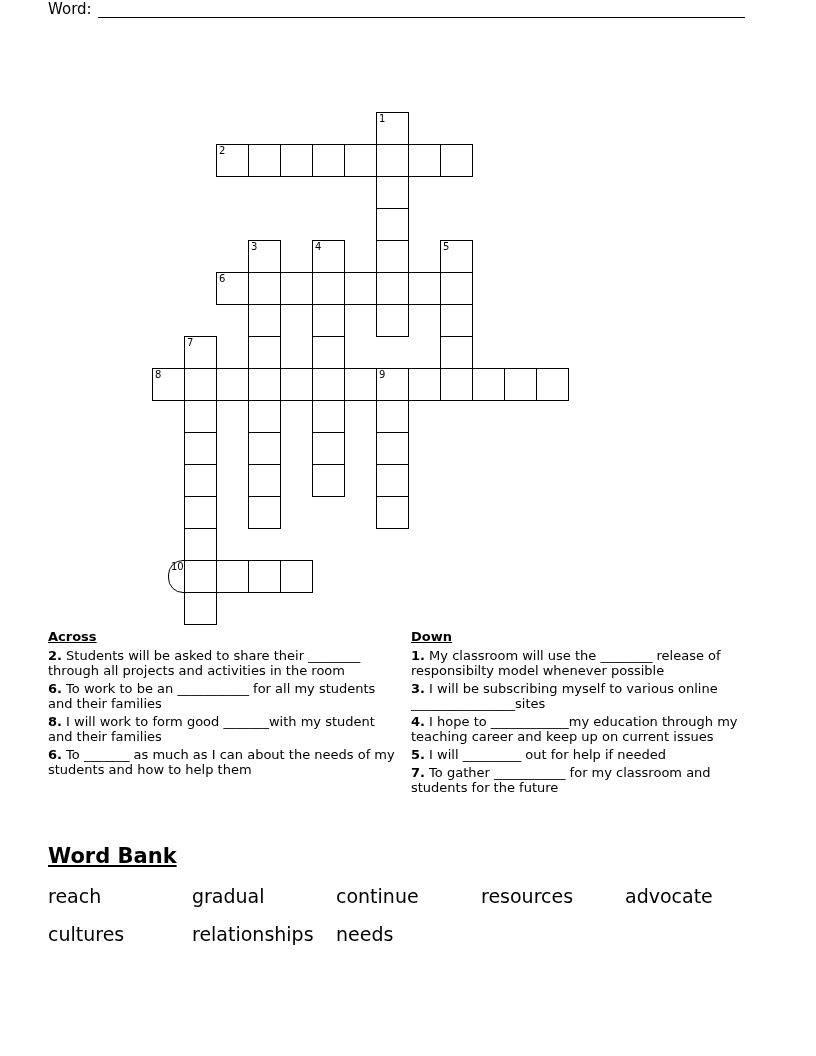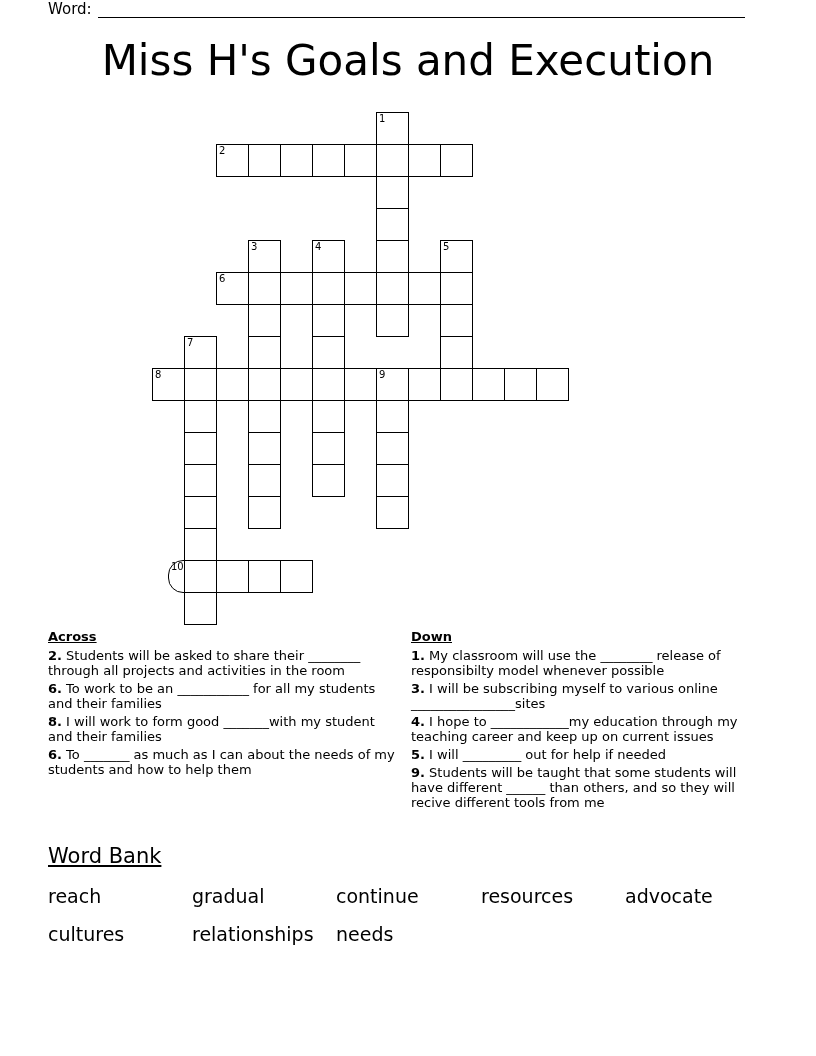--- a/index.html
+++ b/index.html
@@ -72,21 +72,21 @@
     text-decoration: underline;
     margin-bottom: 4px;
   }
   .clue { margin: 0 0 3px 0; font-size: 13px; line-height: 15px; }
   .clue b { font-weight: bold; }
 
   
   .word-bank { position: absolute; top: 844px; left: 48px; width: 722px; }
   .wb-heading {
     font-size: 21px;
-    font-weight: normal;
+    font-weight: bold;
     text-decoration: underline;
     margin: 0 0 16px 0;
   }
   .wb-grid {
     display: grid;
     grid-template-columns: 144px 144px 145px 144px auto;
     row-gap: 14px;
     font-size: 19px;
     line-height: 24px;
   }
@@ -94,21 +94,20 @@
 </head>
 <body>
 
 <div class="page">
 
   <div class="name-row">
     <span class="name-label">Word:</span>
     <span class="name-line"></span>
   </div>
 
-  <h1 class="title">Miss H's Goals and Execution</h1>
 
   <div class="grid" style="left: 152px; top: 112px;">
       <div class="cell" style="left: 224px; top: 0px;">
         <span class="num">1</span>
       </div>
       <div class="cell" style="left: 64px; top: 32px;">
         <span class="num">2</span>
       </div>
       <div class="cell" style="left: 96px; top: 32px;"></div>
       <div class="cell" style="left: 128px; top: 32px;"></div>
@@ -202,21 +201,21 @@
           <p class="clue"><b>6.</b><span> To _______ as much as I can about the needs of my students and how to help them</span></p>
         </div>
     </div>
     <div class="clue-col down">
       <div class="clue-heading">Down</div>
       <div class="clue-list">
           <p class="clue"><b>1.</b><span> My classroom will use the ________ release of responsibilty model whenever possible</span></p>
           <p class="clue"><b>3.</b><span> I will be subscribing myself to various online ________________sites</span></p>
           <p class="clue"><b>4.</b><span> I hope to ____________my education through my teaching career and keep up on current issues</span></p>
           <p class="clue"><b>5.</b><span> I will _________ out for help if needed</span></p>
-          <p class="clue"><b>9.</b><span> Students will be taught that some students will have different ______ than others, and so they will recive different tools from me</span></p>
+          <p class="clue"><b>7.</b><span> To gather ___________ for my classroom and students for the future</span></p>
         </div>
     </div>
   </div>
 
   <div class="word-bank">
     <div class="wb-heading">Word Bank</div>
     <div class="wb-grid">
         <span class="wb-word">reach</span>
         <span class="wb-word">gradual</span>
         <span class="wb-word">continue</span>

